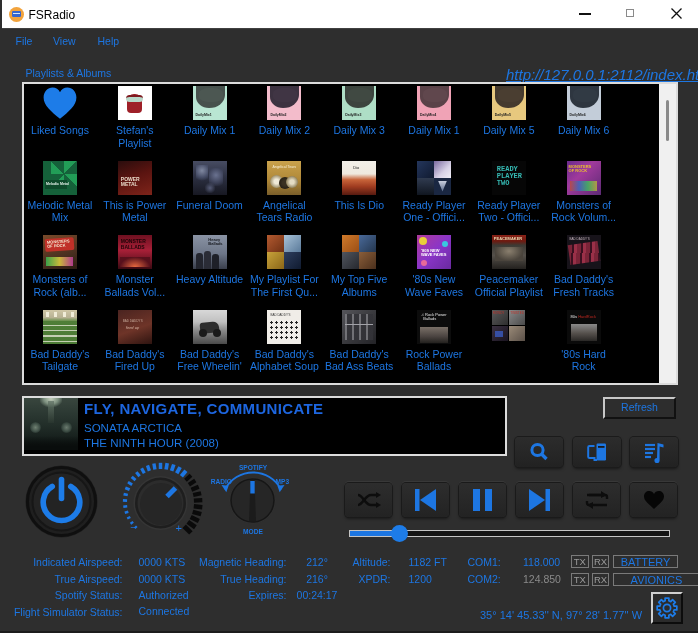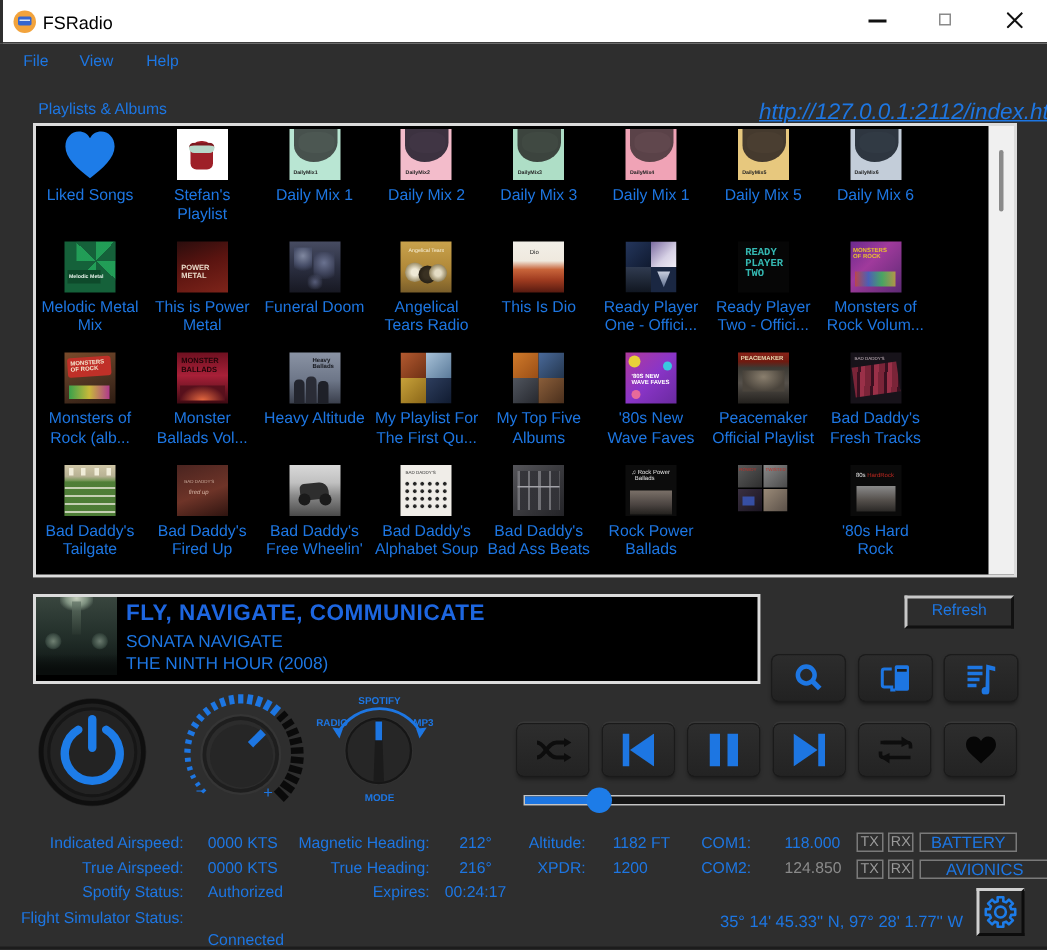--- a/index.html
+++ b/index.html
@@ -219,21 +219,21 @@
 
 <div class="abs" style="left:22px;top:396px;width:485px;height:60px;background:#000;border:2px solid #dcdcdc;"></div>
 <div class="abs" style="left:24px;top:398px;width:54px;height:52px;background:linear-gradient(180deg,#39463e 0%,#2c3933 28%,#222e29 52%,#161f1c 78%,#0c1110 100%);">
   <div style="position:absolute;left:16px;top:0;width:22px;height:9px;background:radial-gradient(ellipse at 50% 10%,#c2ccba 0%,#7e9180 45%,transparent 78%);"></div>
   <div style="position:absolute;left:24px;top:3px;width:6px;height:22px;background:linear-gradient(180deg,#66786a,#2a362f);opacity:.8;"></div>
   <div style="position:absolute;left:6px;top:24px;width:11px;height:11px;border-radius:50%;background:radial-gradient(circle,#7e9080 0%,#42534a 55%,transparent 80%);opacity:.85;"></div>
   <div style="position:absolute;right:6px;top:24px;width:11px;height:11px;border-radius:50%;background:radial-gradient(circle,#78897c 0%,#3e4f46 55%,transparent 80%);opacity:.85;"></div>
   <div style="position:absolute;left:0;bottom:0;width:54px;height:14px;background:linear-gradient(180deg,transparent,#090d0c 75%);"></div>
 </div>
 <div class="abs" style="left:84px;top:400px;font-size:15px;font-weight:bold;color:#1d66e0;letter-spacing:.35px;">FLY, NAVIGATE, COMMUNICATE</div>
-<div class="abs blue" style="left:84px;top:421.5px;font-size:11.5px;">SONATA NAVIGATE</div>
+<div class="abs blue" style="left:84px;top:421.5px;font-size:11.5px;">SONATA ARCTICA</div>
 <div class="abs blue" style="left:84px;top:436.5px;font-size:11.5px;">THE NINTH HOUR (2008)</div>
 
 <div class="abs" style="left:603px;top:397px;width:73px;height:22px;background:#2d2d2d;border-top:2px solid #c8c8c8;border-left:2px solid #c8c8c8;border-right:2px solid #111;border-bottom:2px solid #111;text-align:center;font-size:10.5px;line-height:17px;color:#1d76e2;">Refresh</div>
 
 <div class="abs" style="left:515px;top:437px;width:48px;height:30px;border-radius:4px;background:linear-gradient(180deg,#2c2c2c,#222);box-shadow:0 0 0 1px #1b1b1b, 0 2px 3px rgba(0,0,0,.5);"></div>
 <div class="abs" style="left:573px;top:437px;width:48px;height:30px;border-radius:4px;background:linear-gradient(180deg,#2c2c2c,#222);box-shadow:0 0 0 1px #1b1b1b, 0 2px 3px rgba(0,0,0,.5);"></div>
 <div class="abs" style="left:630px;top:437px;width:48px;height:30px;border-radius:4px;background:linear-gradient(180deg,#2c2c2c,#222);box-shadow:0 0 0 1px #1b1b1b, 0 2px 3px rgba(0,0,0,.5);"></div>
 <svg class="abs" style="left:528px;top:441px;" width="22" height="22" viewBox="0 0 22 22">
     <circle cx="9.5" cy="9" r="5.6" fill="none" stroke="#1d76e2" stroke-width="3"></circle>
     <line x1="13.5" y1="13" x2="18.5" y2="18" stroke="#1d76e2" stroke-width="3.4"></line>
@@ -358,21 +358,21 @@
 <text x="253" y="534" fill="#1d76e2" font-size="6.6" text-anchor="middle" font-weight="bold">MODE</text>
 </svg>
 
 <div class="abs blue" style="left:-20px;top:556px;width:142.5px;text-align:right;font-size:10.5px;">Indicated Airspeed:</div>
 <div class="abs blue" style="left:138.5px;top:556px;font-size:10.5px;">0000 KTS</div>
 <div class="abs blue" style="left:-20px;top:572.5px;width:142.5px;text-align:right;font-size:10.5px;">True Airspeed:</div>
 <div class="abs blue" style="left:138.5px;top:572.5px;font-size:10.5px;">0000 KTS</div>
 <div class="abs blue" style="left:-20px;top:589.2px;width:142.5px;text-align:right;font-size:10.5px;">Spotify Status:</div>
 <div class="abs blue" style="left:138.5px;top:589.2px;font-size:10.5px;">Authorized</div>
 <div class="abs blue" style="left:-20px;top:605.8px;width:142.5px;text-align:right;font-size:10.5px;">Flight Simulator Status:</div>
-<div class="abs blue" style="left:138.5px;top:621px;font-size:10.5px;">Connected</div>
+<div class="abs blue" style="left:138.5px;top:605px;font-size:10.5px;">Connected</div>
 <div class="abs blue" style="left:166.5px;top:556px;width:120px;text-align:right;font-size:10.5px;">Magnetic Heading:</div>
 <div class="abs blue" style="left:257px;top:556px;width:120px;text-align:center;font-size:10.5px;">212°</div>
 <div class="abs blue" style="left:166.5px;top:572.5px;width:120px;text-align:right;font-size:10.5px;">True Heading:</div>
 <div class="abs blue" style="left:257px;top:572.5px;width:120px;text-align:center;font-size:10.5px;">216°</div>
 <div class="abs blue" style="left:166.5px;top:589.2px;width:120px;text-align:right;font-size:10.5px;">Expires:</div>
 <div class="abs blue" style="left:257px;top:589.2px;width:120px;text-align:center;font-size:10.5px;">00:24:17</div>
 <div class="abs blue" style="left:290px;top:556px;width:100.5px;text-align:right;font-size:10.5px;">Altitude:</div>
 <div class="abs blue" style="left:408.5px;top:556px;font-size:10.5px;">1182 FT</div>
 <div class="abs blue" style="left:290px;top:572.5px;width:100.5px;text-align:right;font-size:10.5px;">XPDR:</div>
 <div class="abs blue" style="left:408.5px;top:572.5px;font-size:10.5px;">1200</div>

